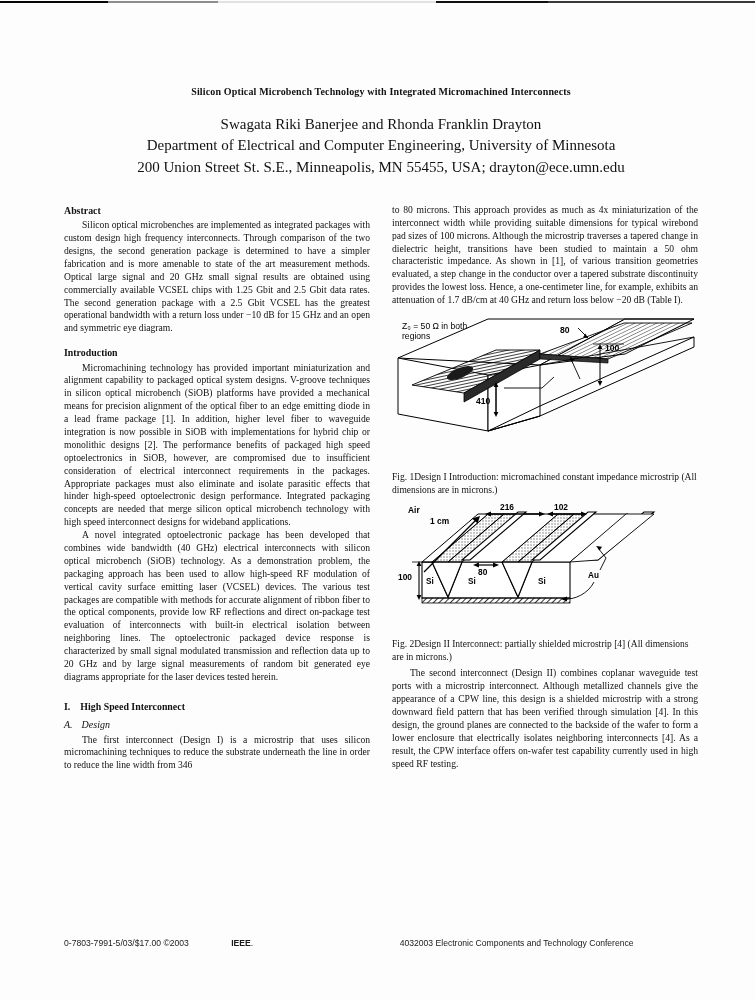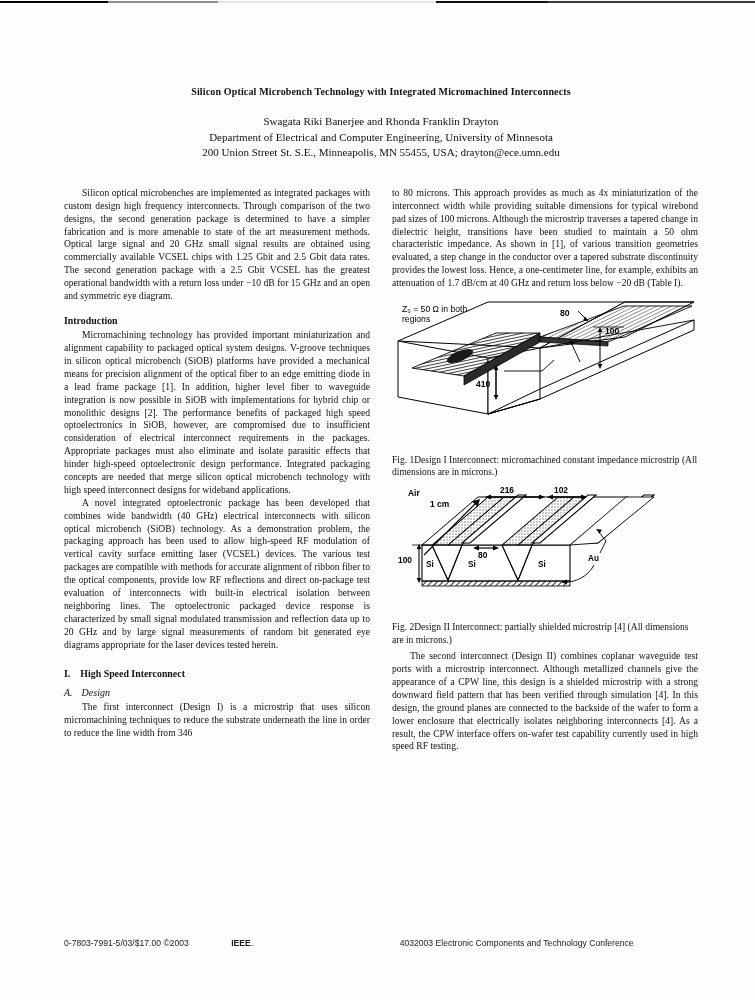--- a/index.html
+++ b/index.html
@@ -50,21 +50,21 @@
   h1.title {
     font-size: 10px;
     font-weight: bold;
     text-align: center;
     margin: 0 0 16px 0;
     letter-spacing: 0.15px;
     line-height: 1.2;
   }
   .authors {
     text-align: center;
-    font-size: 11px;
+    font-size: 15px;
     line-height: 1.42;
     margin: 8px 0 26px 0;
   }
   .authors div { white-space: nowrap; }
 
   .columns {
     display: flex;
     gap: 22px;
     align-items: flex-start;
   }
@@ -158,20 +158,21 @@
     <div class="authors">
       <div>Swagata Riki Banerjee and Rhonda Franklin Drayton</div>
       <div>Department of Electrical and Computer Engineering, University of Minnesota</div>
       <div>200 Union Street St. S.E., Minneapolis, MN  55455, USA; drayton@ece.umn.edu</div>
     </div>
 
     <div class="columns">
 
       <div class="col">
 
+        <h2 class="sec first">Abstract</h2>
         <p>Silicon optical microbenches are implemented as integrated packages with custom design high frequency interconnects.  Through comparison of the two designs, the second generation package is determined to have a simpler fabrication and is more amenable to state of the art measurement methods. Optical large signal and 20 GHz small signal results are obtained using commercially available VCSEL chips with 1.25 Gbit and 2.5 Gbit data rates.  The second generation package with a 2.5 Gbit VCSEL has the greatest operational bandwidth with a return loss under −10 dB for 15 GHz and an open and symmetric eye diagram.</p>
 
         <h2 class="sec">Introduction</h2>
         <p>Micromachining technology has provided important miniaturization and alignment capability to packaged optical system designs.   V-groove techniques in silicon optical microbench (SiOB) platforms have provided a mechanical means for precision alignment of the optical fiber to an edge emitting diode in a lead frame package [1].  In addition, higher level fiber to waveguide integration is now possible in SiOB with implementations for hybrid chip or monolithic designs [2].   The performance benefits of packaged high speed optoelectronics in SiOB, however, are compromised due to insufficient consideration of electrical interconnect requirements in the packages.  Appropriate packages must also eliminate and isolate parasitic effects that hinder high-speed optoelectronic design performance.   Integrated packaging concepts are needed that merge silicon optical microbench technology with high speed interconnect designs for wideband applications.</p>
         <p>A novel integrated optoelectronic package has been developed that combines wide bandwidth (40 GHz) electrical interconnects with silicon optical microbench (SiOB) technology.   As a demonstration problem, the packaging approach has been used to allow high-speed RF modulation of vertical cavity surface emitting laser (VCSEL) devices.  The various test packages are compatible with methods for accurate alignment of ribbon fiber to the optical components, provide low RF reflections and direct on-package test evaluation of interconnects with built-in electrical isolation between neighboring lines.   The optoelectronic packaged device response is characterized by small signal modulated transmission and reflection data up to 20 GHz and by large signal measurements of random bit generated eye diagrams appropriate for the laser devices tested herein.</p>
 
         <h2 class="numbered">
           <span class="num">I.</span><span>High Speed Interconnect</span>
         </h2>
 
@@ -243,21 +244,21 @@
               <text x="84" y="91" font-size="8.6" font-weight="bold">410</text>
               <line x1="104" y1="72" x2="104" y2="101" stroke="#000" stroke-width="1"></line>
               <path d="M104,69 L101.6,74 L106.4,74 Z" fill="#000"></path>
               <path d="M104,104 L101.6,99 L106.4,99 Z" fill="#000"></path>
               <path d="M104,72 L104,101" stroke="#000" stroke-width="1" fill="none"></path>
 
               <path d="M112,75 L150,75 L162,64" stroke="#000" stroke-width="0.9" fill="none"></path>
             </svg>
           </div>
           <div class="caption">
-            <span class="cap-label">Fig. 1</span><span>Design I Interconnect: micromachined constant impedance microstrip (All dimensions are in microns.)</span>
+            <span class="cap-label">Fig. 1</span><span>Design I Introduction: micromachined constant impedance microstrip (All dimensions are in microns.)</span>
           </div>
         </div>
 
         <div class="figure">
           <div class="fig-art">
             <svg width="306" height="128" viewBox="0 0 306 128">
               <defs>
                 <pattern id="dotFill" width="3" height="3" patternUnits="userSpaceOnUse">
                   <circle cx="1" cy="1" r="0.7" fill="#6a6a6a"></circle>
                 </pattern>

